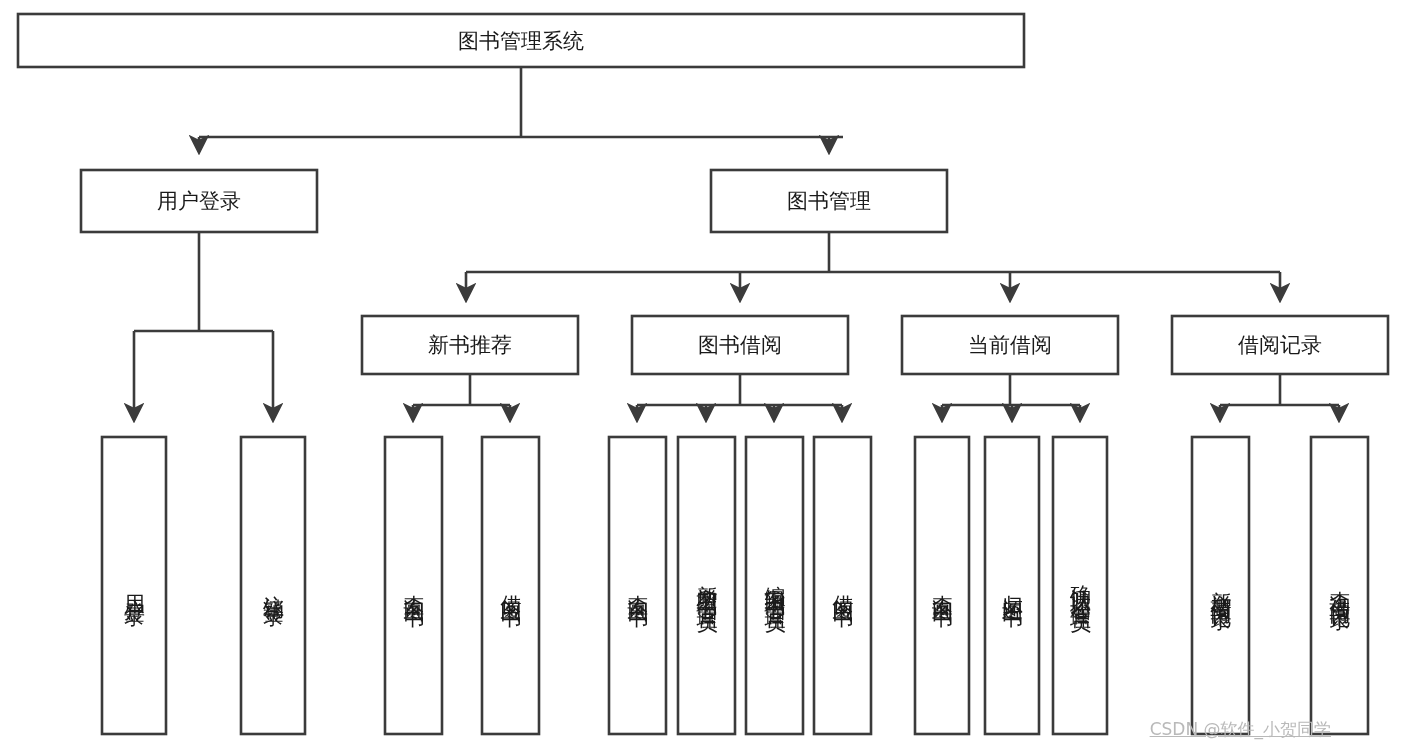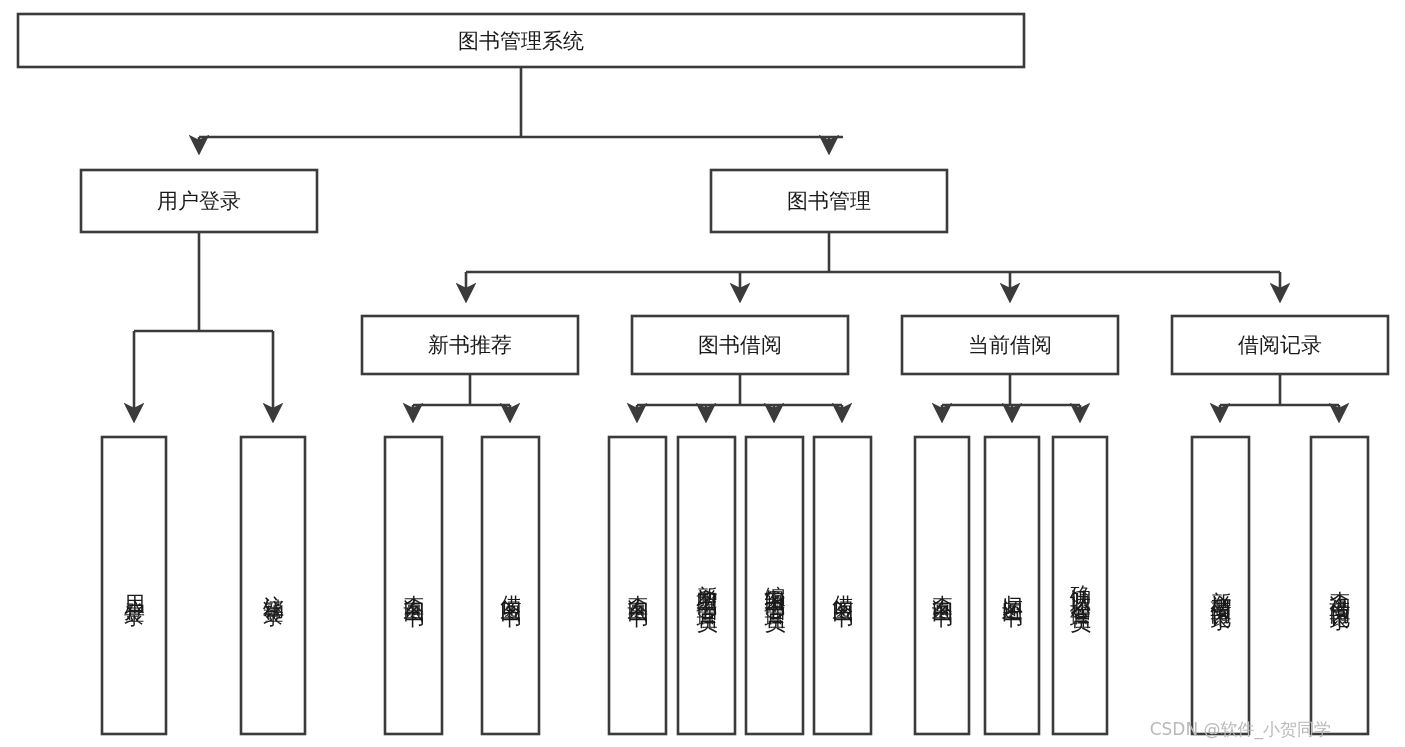--- a/index.html
+++ b/index.html
@@ -65,20 +65,21 @@
     pointer-events: none;
   }
   #watermark {
     position: absolute;
     right: 8px;
     bottom: 6px;
     font-family: "DejaVu Sans", "Liberation Sans", sans-serif;
     font-size: 17px;
     color: #b9b9b9;
     white-space: nowrap;
+    text-decoration: underline;
   }
 </style>
 </head>
 <body>
 
 <div id="diagram-root">
 
   <svg id="flow" viewBox="0 0 1405 747">
     <defs>
       <marker id="arrow" viewBox="0 0 12 12" refX="10" refY="6" markerWidth="8" markerHeight="8" orient="auto-start-reverse">

